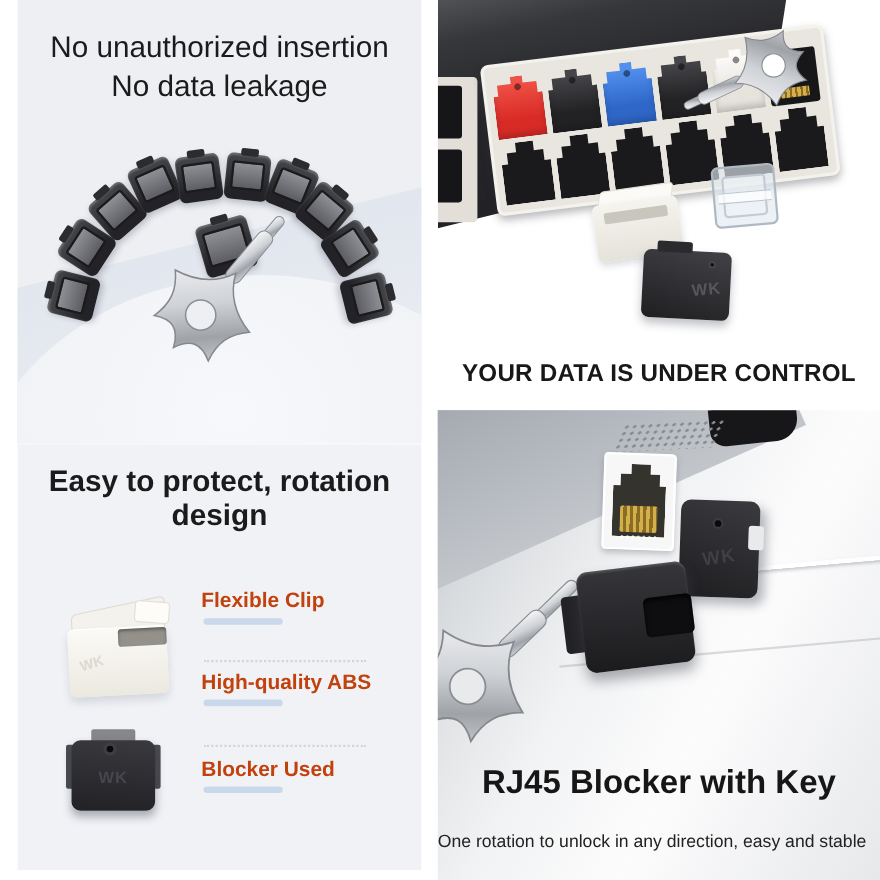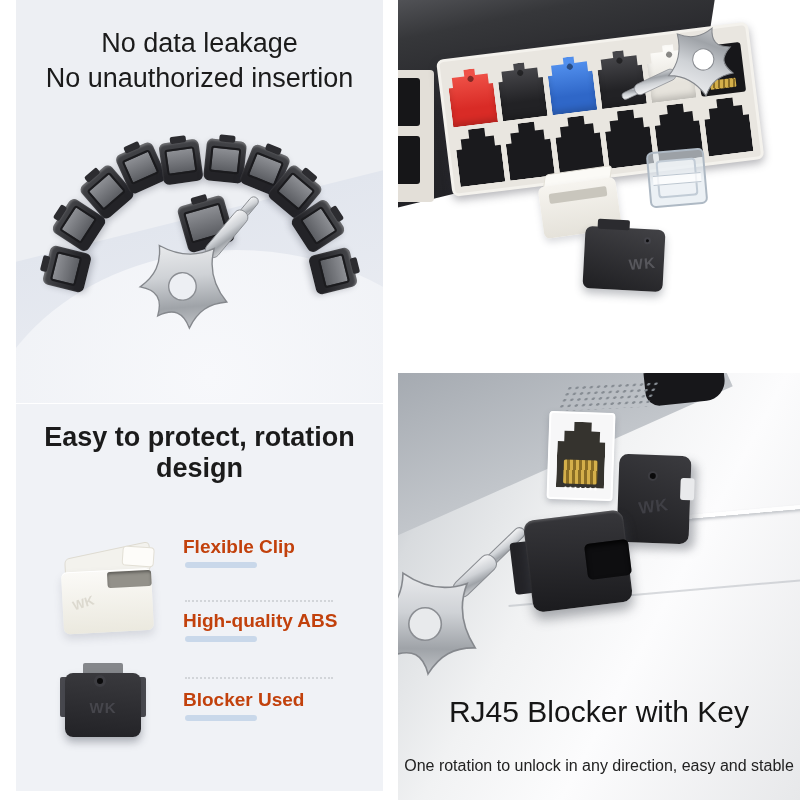--- a/index.html
+++ b/index.html
@@ -87,34 +87,34 @@
   .br-pins { position:absolute; left:16px; bottom:16px; width:34px; height:24px; background:repeating-linear-gradient(90deg,#d4af4a 0 3px,#8a6d25 3px 6px); border-radius:2px; }
   .br-pin-dots { position:absolute; left:16px; bottom:9px; width:34px; height:5px; background-image:radial-gradient(circle,#fff 1.2px,transparent 1.5px); background-size:5px 5px; }
   .wallblk { position:absolute; left:220px; top:82px; width:72px; height:88px; transform:rotate(2deg); background:linear-gradient(200deg,#3b3b3f,#1e1e21); border-radius:9px; box-shadow:6px 6px 10px rgba(90,95,105,.45); }
   .wallblk-step { position:absolute; right:-4px; top:22px; width:14px; height:22px; background:#e9eaec; border-radius:3px; }
   .wallblk-hole { position:absolute; left:50%; top:16px; width:10px; height:10px; margin-left:-7px; background:#0a0a0b; border:2px solid #3c3c41; border-radius:50%; }
   .wallblk-mark { position:absolute; left:0; top:42px; width:100%; text-align:center; font-size:17px; font-weight:bold; letter-spacing:1px; color:#3f3f45; transform:rotate(-10deg); }
   .keyblk { position:absolute; left:114px; top:142px; width:134px; height:92px; transform:rotate(-7deg); }
   .keyblk-wing { position:absolute; left:0; top:20px; width:20px; height:52px; background:#232327; border-radius:4px; }
   .keyblk-body { position:absolute; left:16px; top:0; width:100px; height:92px; background:linear-gradient(185deg,#37373b,#1b1b1e); border-radius:10px; box-shadow:0 8px 12px rgba(70,75,85,.45), inset 0 2px 2px rgba(255,255,255,.15); }
   .keyblk-slot { position:absolute; right:16px; top:30px; width:44px; height:36px; background:#0e0e10; border-radius:5px; box-shadow:inset 0 3px 5px rgba(0,0,0,.8); }
-  .br-caption { position:absolute; top:322px; left:0; width:100%; text-align:center; font-size:30px; font-weight:normal; color:#161616; }
-  .br-subcaption { position:absolute; top:384px; left:0; width:100%; text-align:center; font-size:16px; color:#222; }
+  .br-caption { position:absolute; top:322px; left:0; width:100%; text-align:center; font-size:30px; font-weight:bold; color:#161616; }
+  .br-subcaption { position:absolute; top:384px; left:0; width:100%; text-align:left; font-size:16px; color:#222; }
 </style>
 </head>
 <body>
 
 <div class="page">
 
   <section class="tl">
     <div class="tl-band"></div>
     <div class="tl-circle"></div>
     <div class="tl-heading">
+      <div>No unauthorized insertion</div>
       <div>No data leakage</div>
-      <div>No unauthorized insertion</div>
     </div>
 
     <div class="blk" style="left:31px;top:248px;transform:rotate(-76deg)">
         <div class="blk-body"></div>
       </div>
     <div class="blk" style="left:43px;top:204px;transform:rotate(-57deg)">
         <div class="blk-body"></div>
       </div>
     <div class="blk" style="left:71px;top:171px;transform:rotate(-41deg)">
         <div class="blk-body"></div>
@@ -241,20 +241,21 @@
     </div>
     <div class="cc">
       <div class="cc-in"></div>
         <div class="cc-band"></div>
     </div>
     <div class="bb">
       <div class="bb-hole"></div>
       <div class="bb-mark">WK</div>
     </div>
 
+    <div class="tr-caption">YOUR DATA IS UNDER CONTROL</div>
   </section>
 
   <section class="br">
     <div class="br-wedge"></div>
     <div class="br-corner"></div>
     <div class="br-grille"></div>
     <div class="br-seam1"></div>
     <div class="br-seam2"></div>
 
     <div class="br-port">

